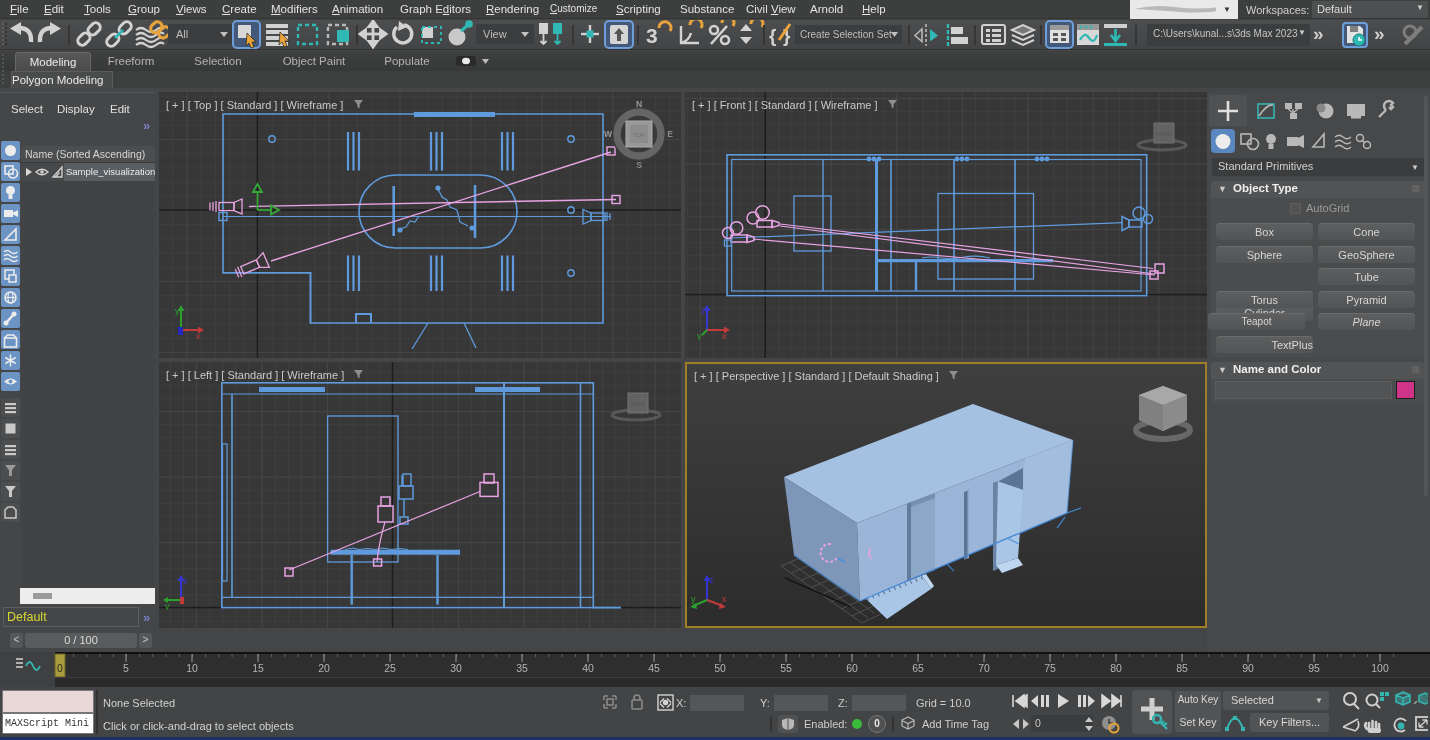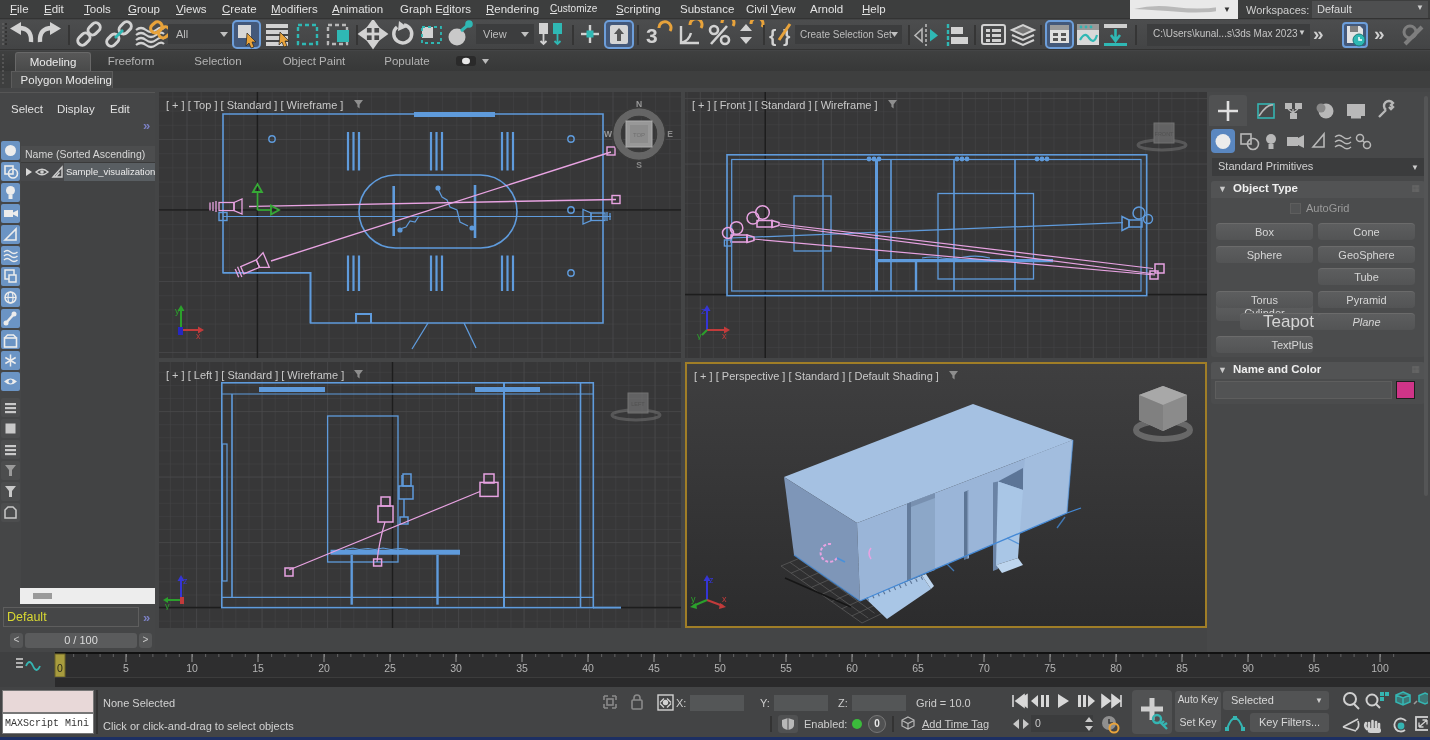--- a/index.html
+++ b/index.html
@@ -190,21 +190,21 @@
 <div class="abs" style="left:131px;top:55px;transform:translateX(-50%);color:#b3b3b3;font-size:11.5px;">Freeform</div>
 <div class="abs" style="left:218px;top:55px;transform:translateX(-50%);color:#b3b3b3;font-size:11.5px;">Selection</div>
 <div class="abs" style="left:314px;top:55px;transform:translateX(-50%);color:#b3b3b3;font-size:11.5px;">Object Paint</div>
 <div class="abs" style="left:407px;top:55px;transform:translateX(-50%);color:#b3b3b3;font-size:11.5px;">Populate</div>
 <svg class="abs" style="left:456px;top:56px" width="34" height="12">
     <rect x="0" y="0" width="20" height="10" rx="3" fill="#2a2a2a"></rect>
     <ellipse cx="10" cy="5" rx="4" ry="3.2" fill="#e8e8e8"></ellipse>
     <path d="M26 3 l7 0 -3.5 5 z" fill="#bbb"></path>
   </svg>
 <div class="abs" style="left:0;top:71px;width:1430px;height:17px;background:#3e3f3f;"></div>
-<div class="abs" style="left:11px;top:71px;width:102px;height:17px;background:#4a4b4b;border:1px solid #5c5c5c;border-bottom:none;color:#e8e8e8;font-size:11.5px;text-align:right;line-height:16px;">Polygon Modeling</div>
+<div class="abs" style="left:11px;top:71px;width:102px;height:17px;background:#4a4b4b;border:1px solid #5c5c5c;border-bottom:none;color:#e8e8e8;font-size:11.5px;text-align:left;line-height:16px;">Polygon Modeling</div>
 <div class="abs" style="left:0;top:88px;width:1430px;height:4px;background:#454647;"></div>
 <svg class="abs" style="left:0;top:20px" width="10" height="30">
     <g fill="#5d5d5d">
       <rect x="2" y="3" width="2" height="2"></rect>
       <rect x="2" y="7" width="2" height="2"></rect>
       <rect x="2" y="11" width="2" height="2"></rect>
       <rect x="2" y="15" width="2" height="2"></rect>
       <rect x="2" y="19" width="2" height="2"></rect>
       <rect x="2" y="23" width="2" height="2"></rect>
     </g>
@@ -739,21 +739,21 @@
 <div class="abs" style="left:1290px;top:203px;width:11px;height:11px;background:#525354;border:1px solid #5e5e5e;"></div>
 <div class="abs" style="left:1306px;top:202px;color:#9b9b9b;font-size:11px;">AutoGrid</div>
 <div class="abs" style="left:1216px;top:223px;width:97px;height:17px;background:linear-gradient(#5d5e5f,#535455);border-radius:4px;border-top:1px solid #6b6b6b;color:#d6d6d6;font-size:11px;text-align:center;line-height:16px;">Box</div>
 <div class="abs" style="left:1318px;top:223px;width:97px;height:17px;background:linear-gradient(#5d5e5f,#535455);border-radius:4px;border-top:1px solid #6b6b6b;color:#d6d6d6;font-size:11px;text-align:center;line-height:16px;">Cone</div>
 <div class="abs" style="left:1216px;top:245.6px;width:97px;height:17px;background:linear-gradient(#5d5e5f,#535455);border-radius:4px;border-top:1px solid #6b6b6b;color:#d6d6d6;font-size:11px;text-align:center;line-height:16px;">Sphere</div>
 <div class="abs" style="left:1318px;top:245.6px;width:97px;height:17px;background:linear-gradient(#5d5e5f,#535455);border-radius:4px;border-top:1px solid #6b6b6b;color:#d6d6d6;font-size:11px;text-align:center;line-height:16px;">GeoSphere</div>
 <div class="abs" style="left:1216px;top:268.2px;width:97px;height:17px;background:linear-gradient(#5d5e5f,#535455);border-radius:4px;border-top:1px solid #6b6b6b;color:#d6d6d6;font-size:11px;text-align:center;line-height:16px;margin-top:36px;">Cylinder</div>
 <div class="abs" style="left:1318px;top:268.2px;width:97px;height:17px;background:linear-gradient(#5d5e5f,#535455);border-radius:4px;border-top:1px solid #6b6b6b;color:#d6d6d6;font-size:11px;text-align:center;line-height:16px;">Tube</div>
 <div class="abs" style="left:1216px;top:290.8px;width:97px;height:17px;background:linear-gradient(#5d5e5f,#535455);border-radius:4px;border-top:1px solid #6b6b6b;color:#d6d6d6;font-size:11px;text-align:center;line-height:16px;">Torus</div>
 <div class="abs" style="left:1318px;top:290.8px;width:97px;height:17px;background:linear-gradient(#5d5e5f,#535455);border-radius:4px;border-top:1px solid #6b6b6b;color:#d6d6d6;font-size:11px;text-align:center;line-height:16px;">Pyramid</div>
-<div class="abs" style="left:1240px;top:313.4px;width:97px;height:17px;background:linear-gradient(#5d5e5f,#535455);border-radius:4px;border-top:1px solid #6b6b6b;color:#d6d6d6;font-size:17px;text-align:center;line-height:16px;">Teapot</div>
+<div class="abs" style="left:1208px;top:313.4px;width:97px;height:17px;background:linear-gradient(#5d5e5f,#535455);border-radius:4px;border-top:1px solid #6b6b6b;color:#d6d6d6;font-size:10px;text-align:center;line-height:16px;">Teapot</div>
 <div class="abs" style="left:1318px;top:313.4px;width:97px;height:17px;background:linear-gradient(#5d5e5f,#535455);border-radius:4px;border-top:1px solid #6b6b6b;color:#d6d6d6;font-size:11px;text-align:center;line-height:16px;font-style:italic;">Plane</div>
 <div class="abs" style="left:1216px;top:336px;width:97px;height:17px;background:linear-gradient(#5d5e5f,#535455);border-radius:4px;border-top:1px solid #6b6b6b;color:#d6d6d6;font-size:11px;text-align:right;line-height:16px;">TextPlus</div>
 <div class="abs" style="left:1211px;top:362px;width:214px;height:42px;background:#4b4c4d;border-radius:3px;"></div>
 <div class="abs" style="left:1211px;top:362px;width:214px;height:17px;background:#525354;border-radius:3px 3px 0 0;">
     <span style="position:absolute;left:7px;top:3px;color:#c9c9c9;font-size:9px">▼</span>
     <span style="position:absolute;left:22px;top:1px;color:#efefef;font-size:11.5px;font-weight:bold;">Name and Color</span>
     <span style="position:absolute;right:5px;top:2px;color:#6a6a6a;font-size:9px">▦</span>
   </div>
 <div class="abs" style="left:1215px;top:381px;width:177px;height:18px;background:#525354;border:1px solid #5e5e5e;"></div>
 <div class="abs" style="left:1396px;top:381px;width:19px;height:18px;background:#cf3488;border:1px solid #1e1e1e;"></div>
@@ -854,21 +854,21 @@
     <path d="M8 1 L14 3 L14 8 Q14 12 8 13 Q2 12 2 8 L2 3 z" fill="#b8b8b8"></path>
     <path d="M8 1 L8 13" stroke="#505152"></path>
   </svg>
 <div class="abs txt" style="left:804px;top:718px;color:#cdcdcd;">Enabled:</div>
 <div class="abs" style="left:852px;top:719px;width:10px;height:10px;border-radius:50%;background:#3bbb3b;"></div>
 <div class="abs" style="left:868px;top:715px;width:18px;height:18px;background:#505152;border-radius:9px;border:1px solid #777;color:#e8e8e8;font-size:10px;font-weight:bold;text-align:center;line-height:16px;">0</div>
 <div class="abs" style="left:892px;top:716px;width:2px;height:16px;background:#333;"></div>
 <svg class="abs" style="left:900px;top:716px" width="16" height="16">
     <path d="M8 1 l6 3 v6 l-6 3 -6 -3 v-6 z M2 4.5 l6 3 6 -3 M8 7.5 v6" stroke="#b8b8b8" fill="none" stroke-width="1.2"></path>
   </svg>
-<div class="abs txt" style="left:922px;top:718px;color:#cdcdcd;text-decoration:underline;">Add Time Tag</div>
+<div class="abs txt" style="left:922px;top:718px;color:#cdcdcd;">Add Time Tag</div>
 <svg class="abs" style="left:1010px;top:691px" width="115" height="20" fill="#d8d8d8">
     <path d="M3 4 v12 M14 4 l-8 6 8 6 z M17 4 l-8 6 8 6 z" stroke="#d8d8d8" stroke-width="1.6" fill="#d8d8d8"></path>
     <path d="M28 4 l-7 6 7 6 z"></path>
     <rect x="31" y="4" width="3" height="12"></rect>
     <rect x="36" y="4" width="3" height="12"></rect>
     <path d="M48 3 l11 7 -11 7 z"></path>
     <rect x="68" y="4" width="3" height="12"></rect>
     <rect x="73" y="4" width="3" height="12"></rect>
     <path d="M78 4 l7 6 -7 6 z"></path>
     <path d="M92 4 l8 6 -8 6 z M102 4 l8 6 -8 6 z M111 4 v12" stroke="#d8d8d8" stroke-width="1.6"></path>

